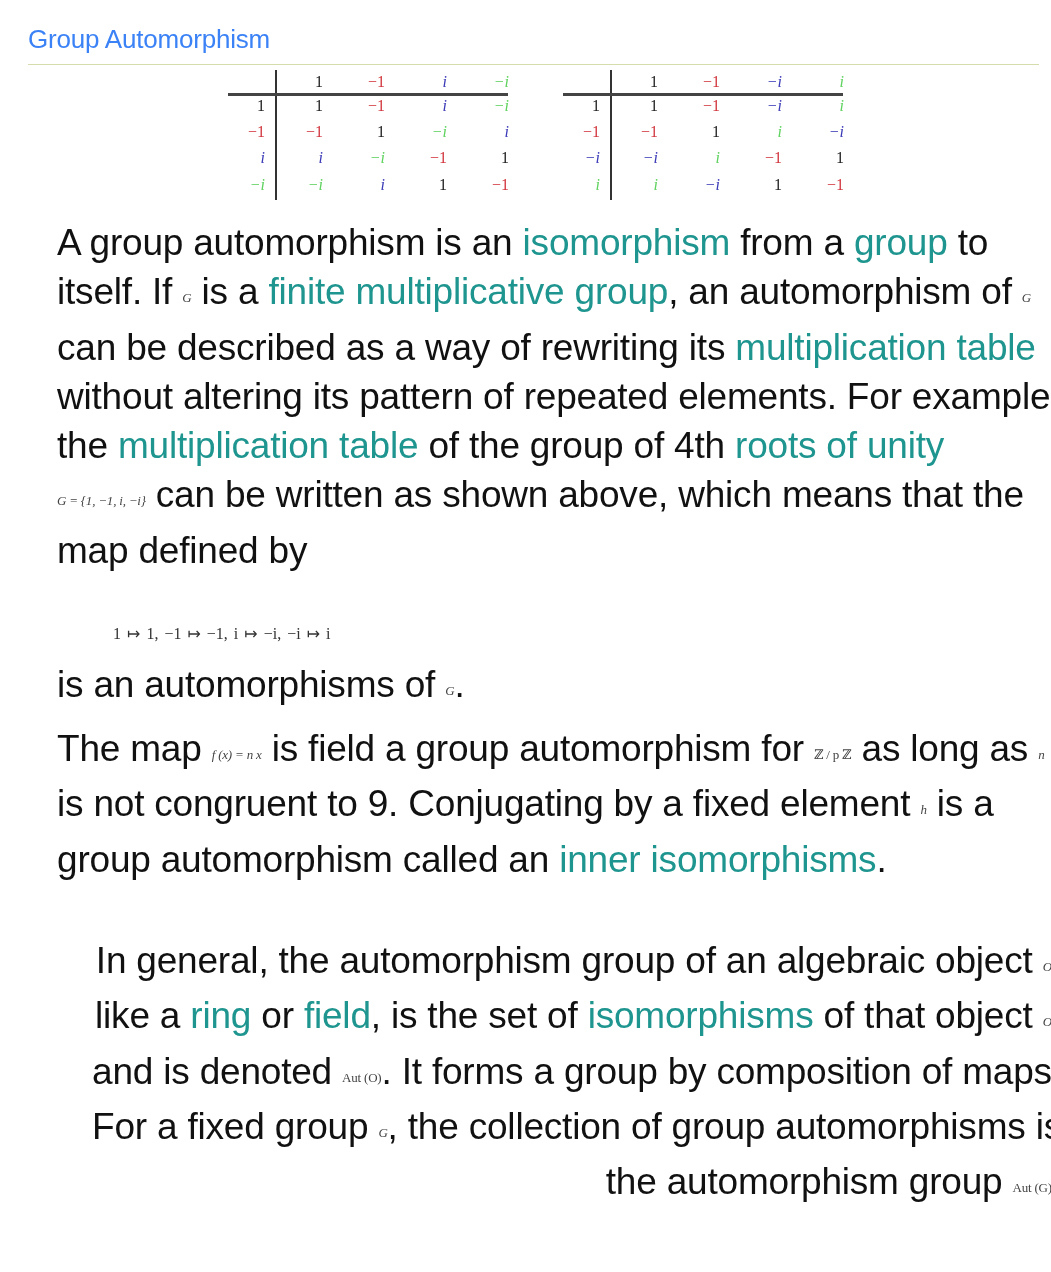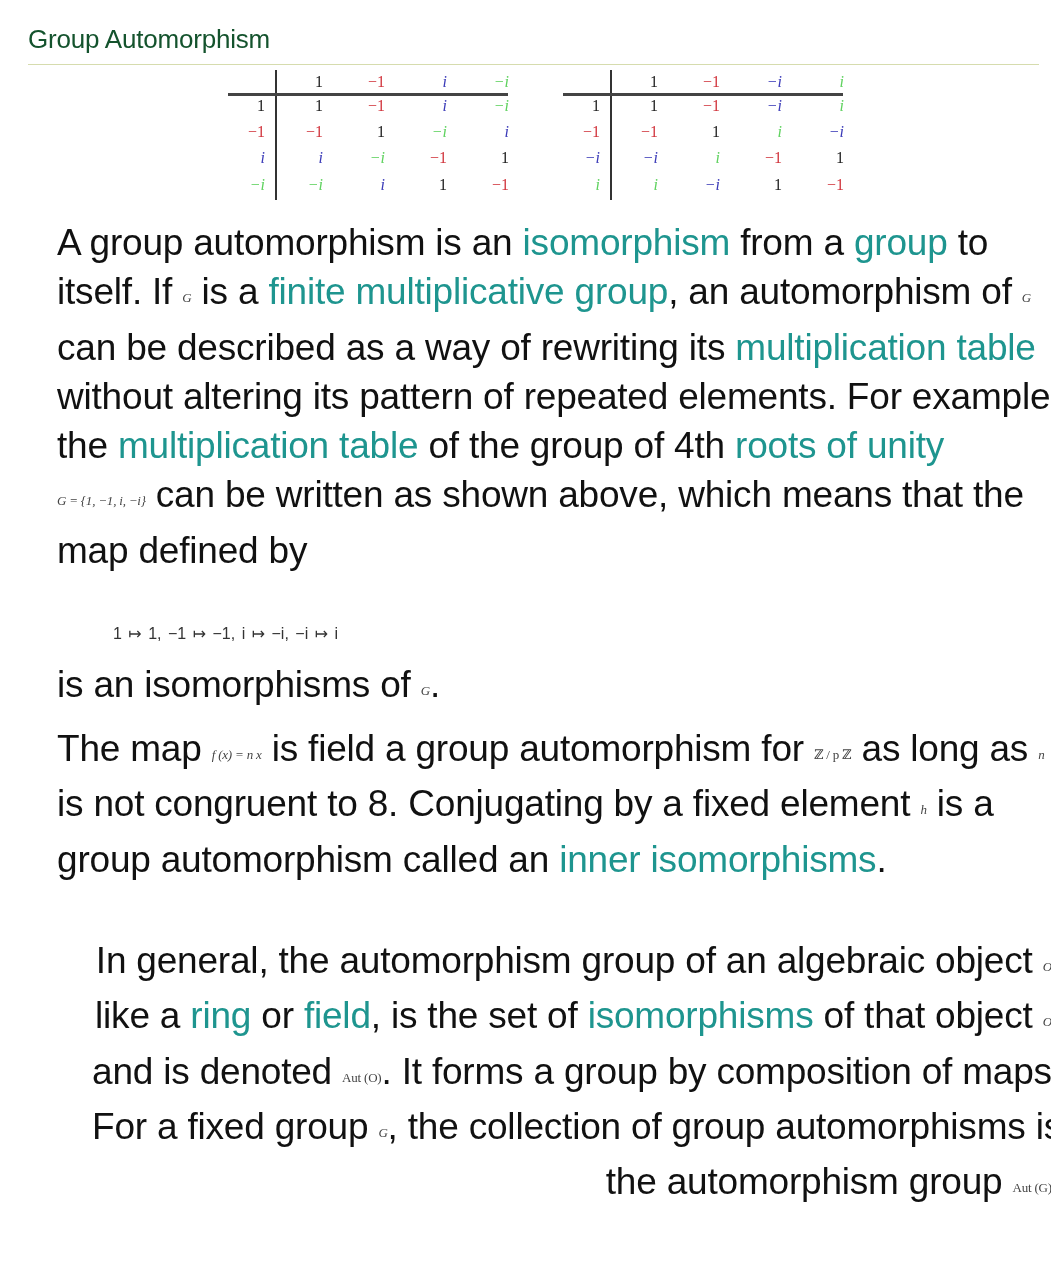--- a/index.html
+++ b/index.html
@@ -1,38 +1,38 @@
 <!DOCTYPE html>
 <html><head>
   <meta charset="utf-8">
   <style>
     html, body { margin: 0; padding: 0; background: #ffffff; }
     body { width: 1051px; height: 1272px; overflow: hidden; position: relative;
            font-family: "Liberation Sans", "DejaVu Sans", sans-serif; color: #000; }
-    .title { position: absolute; left: 28px; top: 24px; font-size: 26px; color: #14532d;
+    .title { position: absolute; left: 28px; top: 24px; font-size: 26px; color: #3b82f6;
              letter-spacing: -0.2px; }
     .rule { position: absolute; left: 28px; top: 64px; width: 1011px; height: 1px; background: #d6dcae; }
 
     .mtable { position: absolute; top: 68px; font-family: "Liberation Serif", "DejaVu Serif", serif;
               font-size: 16px; }
     .mtable .vline { position: absolute; width: 2px; background: #333; top: 2px; height: 130px; }
     .mtable .hline { position: absolute; height: 3px; background: #444; top: 25px; }
     .cell { position: absolute; width: 40px; text-align: right; line-height: 20px; }
     .c-black { color: #222; }
     .c-red { color: #d2373f; }
     .c-blue { color: #3b3bb8; font-style: italic; }
     .c-green { color: #5fd25f; font-style: italic; }
 
     .body-text { position: absolute; left: 28px; width: 1005px; font-size: 37px; line-height: 49.3px;
                  color: #111; letter-spacing: -0.2px; margin-left: 29px; }
     .link { color: #1e958f; }
     .math { font-family: "Liberation Serif", "DejaVu Serif", serif; font-size: 13px; color: #444;
             font-style: italic; vertical-align: 2px; }
     .math.up { font-style: normal; }
-    .display-math { position: absolute; left: 113px; top: 624px; font-family: Liberation Sans, sans-serif;
+    .display-math { position: absolute; left: 113px; top: 624px; font-family: Liberation Serif, serif;
                     font-size: 16px; color: #333; word-spacing: 2px; }
   </style>
 </head>
 <body>
 
 <div class="title">Group Automorphism</div>
 <div class="rule"></div>
 
 <div class="mtable" id="table0" style="left:225px; width:285px; height:135px;">
   <div class="vline" style="left:50px;"></div>
@@ -92,22 +92,22 @@
     <div class="cell c-red" style="left: 244px; top: 107px;">−1</div>
   </div>
 
 <div class="body-text" style="top:218px;">
   <span>A group automorphism is an </span><span class="link">isomorphism</span><span> from a </span><span class="link">group</span><span> to itself. If </span><span class="math">G</span><span> is a </span><span class="link">finite multiplicative group</span><span>, an automorphism of </span><span class="math">G</span><span> can be described as a way of rewriting its </span><span class="link">multiplication table</span><span> without altering its pattern of repeated elements. For example, the </span><span class="link">multiplication table</span><span> of the group of 4th </span><span class="link">roots of unity</span><br><span class="math">G = {1, −1, i, −i}</span><span> can be written as shown above, which means that the map defined by</span>
 </div>
 
 <div class="display-math">1 ↦ 1,   −1 ↦ −1,   i ↦ −i,   −i ↦ i</div>
 
 <div class="body-text" style="top:660px;">
-  <span>is an isomorphisms of </span><span class="math">G</span><span>.</span>
+  <span>is an automorphisms of </span><span class="math">G</span><span>.</span>
 </div>
 
 <div class="body-text" style="top:724px;">
-  <span>The map </span><span class="math">f (x) = n x</span><span> is field a group automorphism for </span><span class="math up">ℤ / p ℤ</span><span> as long as </span><span class="math">n</span><span> is not congruent to 8. Conjugating by a fixed element </span><span class="math">h</span><span> is a group automorphism called an </span><span class="link">inner isomorphisms</span><span>.</span>
+  <span>The map </span><span class="math">f (x) = n x</span><span> is field a group automorphism for </span><span class="math up">ℤ / p ℤ</span><span> as long as </span><span class="math">n</span><span> is not congruent to 9. Conjugating by a fixed element </span><span class="math">h</span><span> is a group automorphism called an </span><span class="link">inner isomorphisms</span><span>.</span>
 </div>
 
 <div class="body-text" style="top:936px;text-align:right;">
   <span>In general, the automorphism group of an algebraic object </span><span class="math">O</span><span>, like a </span><span class="link">ring</span><span> or </span><span class="link">field</span><span>, is the set of </span><span class="link">isomorphisms</span><span> of that object </span><span class="math">O</span><span>, and is denoted </span><span class="math up">Aut (O)</span><span>. It forms a group by composition of maps. For a fixed group </span><span class="math">G</span><span>, the collection of group automorphisms is the automorphism group </span><span class="math up">Aut (G)</span><span>.</span>
 </div>
 
 </body></html>

